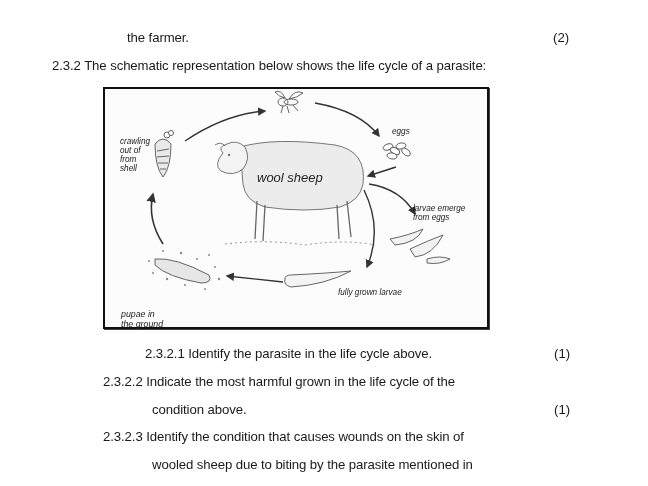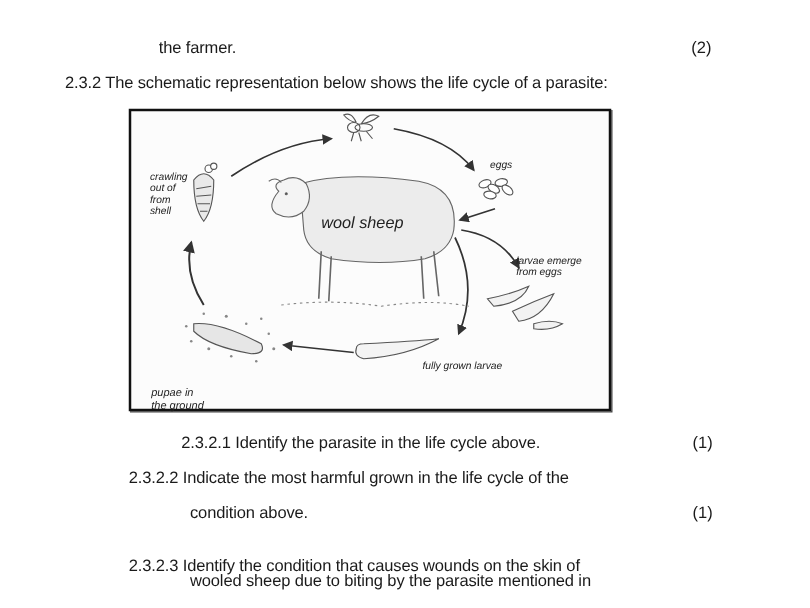--- a/index.html
+++ b/index.html
@@ -118,14 +118,14 @@
   </div>
 </div>
 
 <div class="line" style="left:115px; top:346px;margin-left:30px;">2.3.2.1 Identify the parasite in the life cycle above.</div>
 <div class="marks" style="left:554px; top:346px;">(1)</div>
 
 <div class="line" style="left:103px; top:374px;">2.3.2.2 Indicate the most harmful grown in the life cycle of the</div>
 <div class="line" style="left:152px; top:402px;">condition above.</div>
 <div class="marks" style="left:554px; top:402px;">(1)</div>
 
-<div class="line" style="left:103px; top:445px;">2.3.2.3 Identify the condition that causes wounds on the skin of</div>
+<div class="line" style="left:103px; top:429px;">2.3.2.3 Identify the condition that causes wounds on the skin of</div>
 <div class="line" style="left:152px; top:457px;">wooled sheep due to biting by the parasite mentioned in</div>
 
 </body></html>

